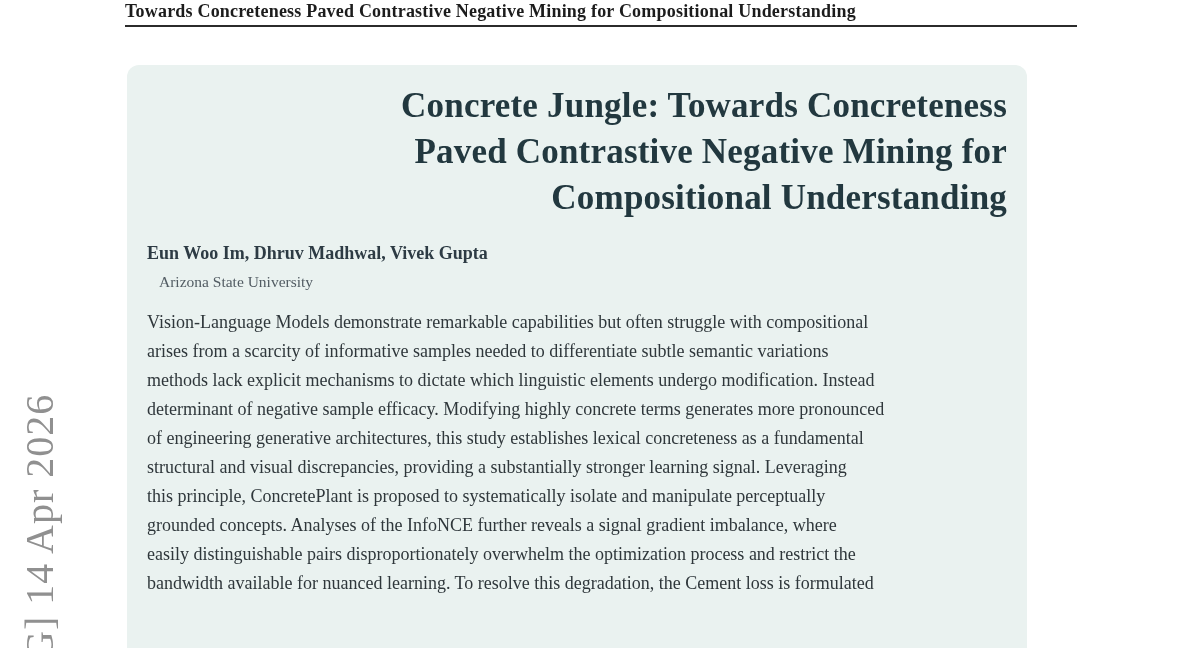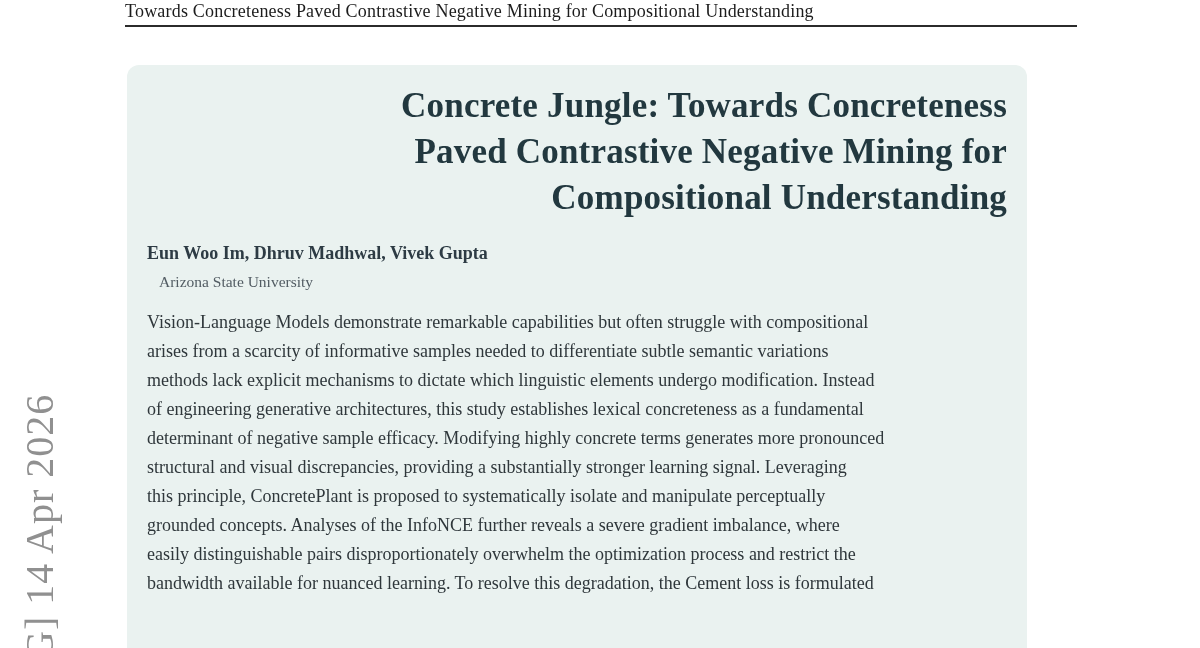--- a/index.html
+++ b/index.html
@@ -15,21 +15,21 @@
     font-family: "Liberation Serif", serif;
   }
 
   
   .running-title {
     position: absolute;
     left: 125px;
     top: 1px;
     width: 952px;
     font-size: 18px;
-    font-weight: normal;
+    font-weight: bold;
     color: #1c1c1c;
     letter-spacing: 0.2px;
     white-space: nowrap;
     overflow: hidden;
   }
   .header-rule {
     position: absolute;
     left: 125px;
     top: 25px;
     width: 952px;
@@ -113,21 +113,21 @@
     <span class="title-line">Concrete Jungle: Towards Concreteness</span>
     <span class="title-line">Paved Contrastive Negative Mining for</span>
     <span class="title-line">Compositional Understanding</span>
   </h1>
   <div class="paper-authors">Eun Woo Im, Dhruv Madhwal, Vivek Gupta</div>
   <div class="paper-affiliation">Arizona State University</div>
   <div class="paper-abstract">
     <div class="abstract-line">Vision-Language Models demonstrate remarkable capabilities but often struggle with compositional</div>
     <div class="abstract-line">arises from a scarcity of informative samples needed to differentiate subtle semantic variations</div>
     <div class="abstract-line">methods lack explicit mechanisms to dictate which linguistic elements undergo modification. Instead</div>
+    <div class="abstract-line">determinant of negative sample efficacy. Modifying highly concrete terms generates more pronounced</div>
     <div class="abstract-line">of engineering generative architectures, this study establishes lexical concreteness as a fundamental</div>
-    <div class="abstract-line">determinant of negative sample efficacy. Modifying highly concrete terms generates more pronounced</div>
     <div class="abstract-line">structural and visual discrepancies, providing a substantially stronger learning signal. Leveraging</div>
     <div class="abstract-line">this principle, ConcretePlant is proposed to systematically isolate and manipulate perceptually</div>
-    <div class="abstract-line">grounded concepts. Analyses of the InfoNCE further reveals a severe gradient imbalance, where</div>
+    <div class="abstract-line">grounded concepts. Analyses of the InfoNCE further reveals a signal gradient imbalance, where</div>
     <div class="abstract-line">easily distinguishable pairs disproportionately overwhelm the optimization process and restrict the</div>
     <div class="abstract-line">bandwidth available for nuanced learning. To resolve this degradation, the Cement loss is formulated</div>
   </div>
 </div>
 
 </body></html>

